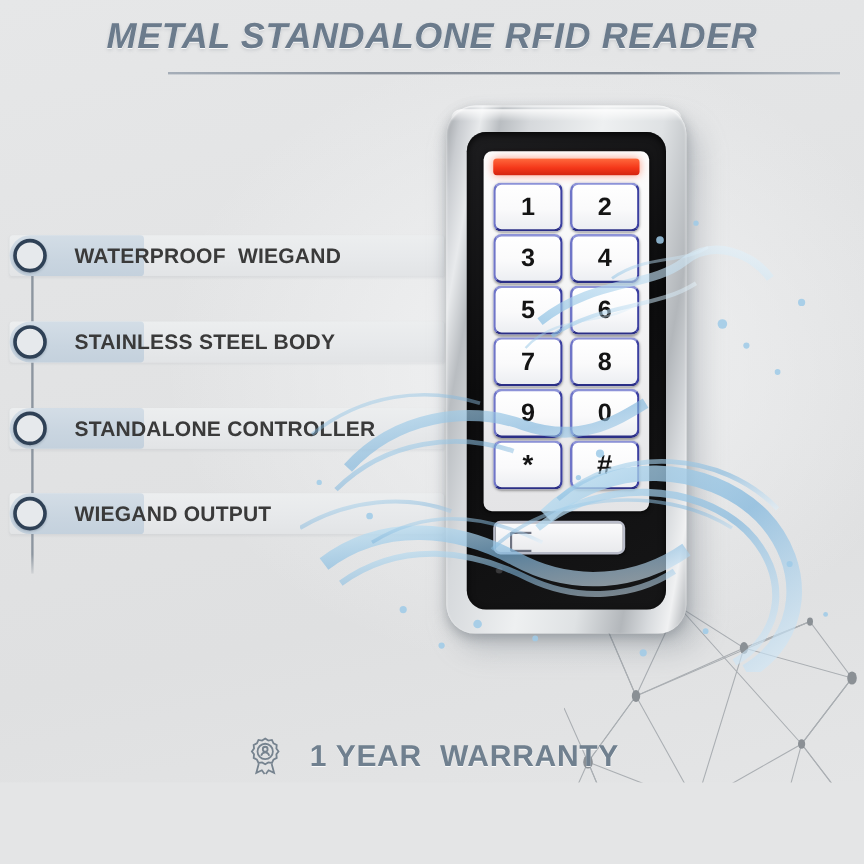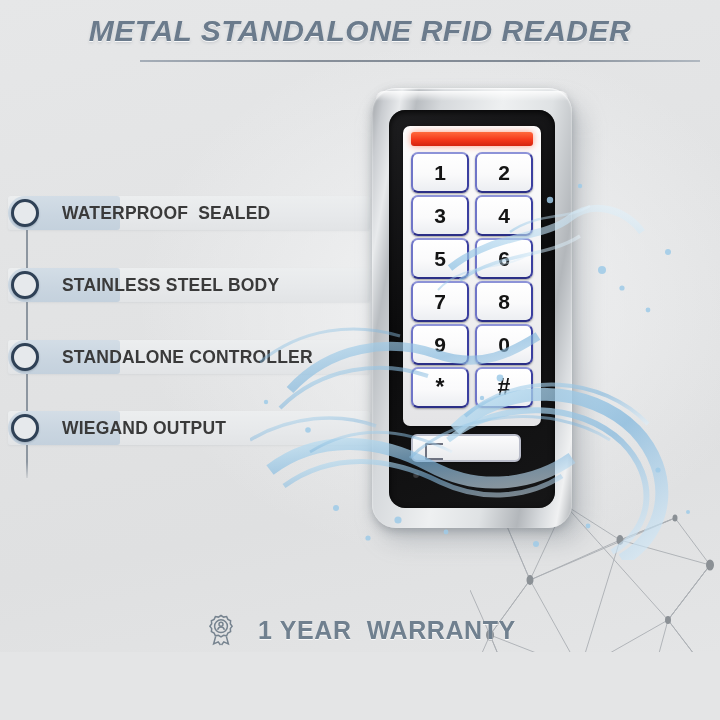--- a/index.html
+++ b/index.html
@@ -150,21 +150,21 @@
   </div>
   <div id="title-rule"></div>
 
   <div id="features">
     <div class="connector"></div>
 
     <div class="feature" style="top:16px">
       <div class="f-bandlight"></div>
       <div class="f-bandblue"></div>
       <div class="f-ring"></div>
-      <div class="f-label">WATERPROOF  SEALED</div>
+      <div class="f-label">WATERPROOF  WIEGAND</div>
     </div>
 
     <div class="feature" style="top:88px">
       <div class="f-bandlight"></div>
       <div class="f-bandblue"></div>
       <div class="f-ring"></div>
       <div class="f-label">STAINLESS STEEL BODY</div>
     </div>
 
     <div class="feature" style="top:160px">

